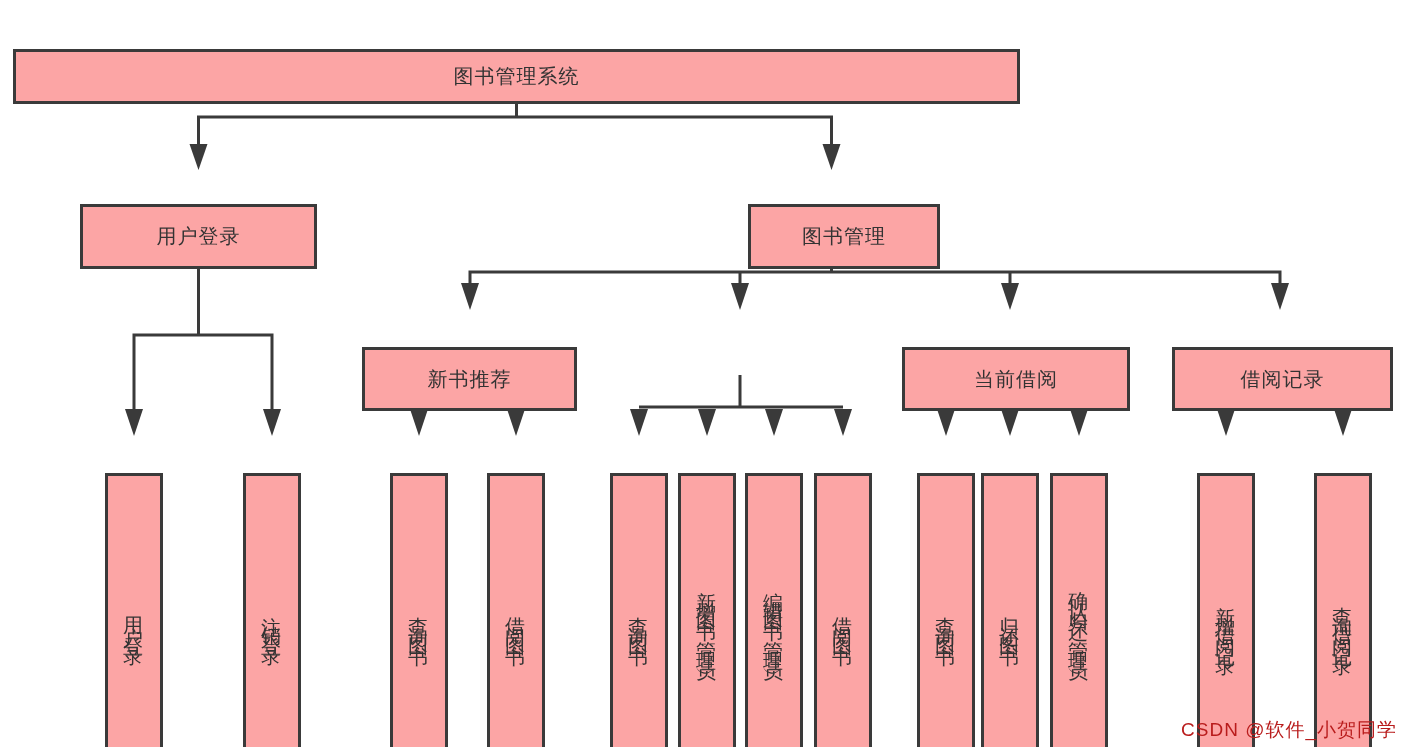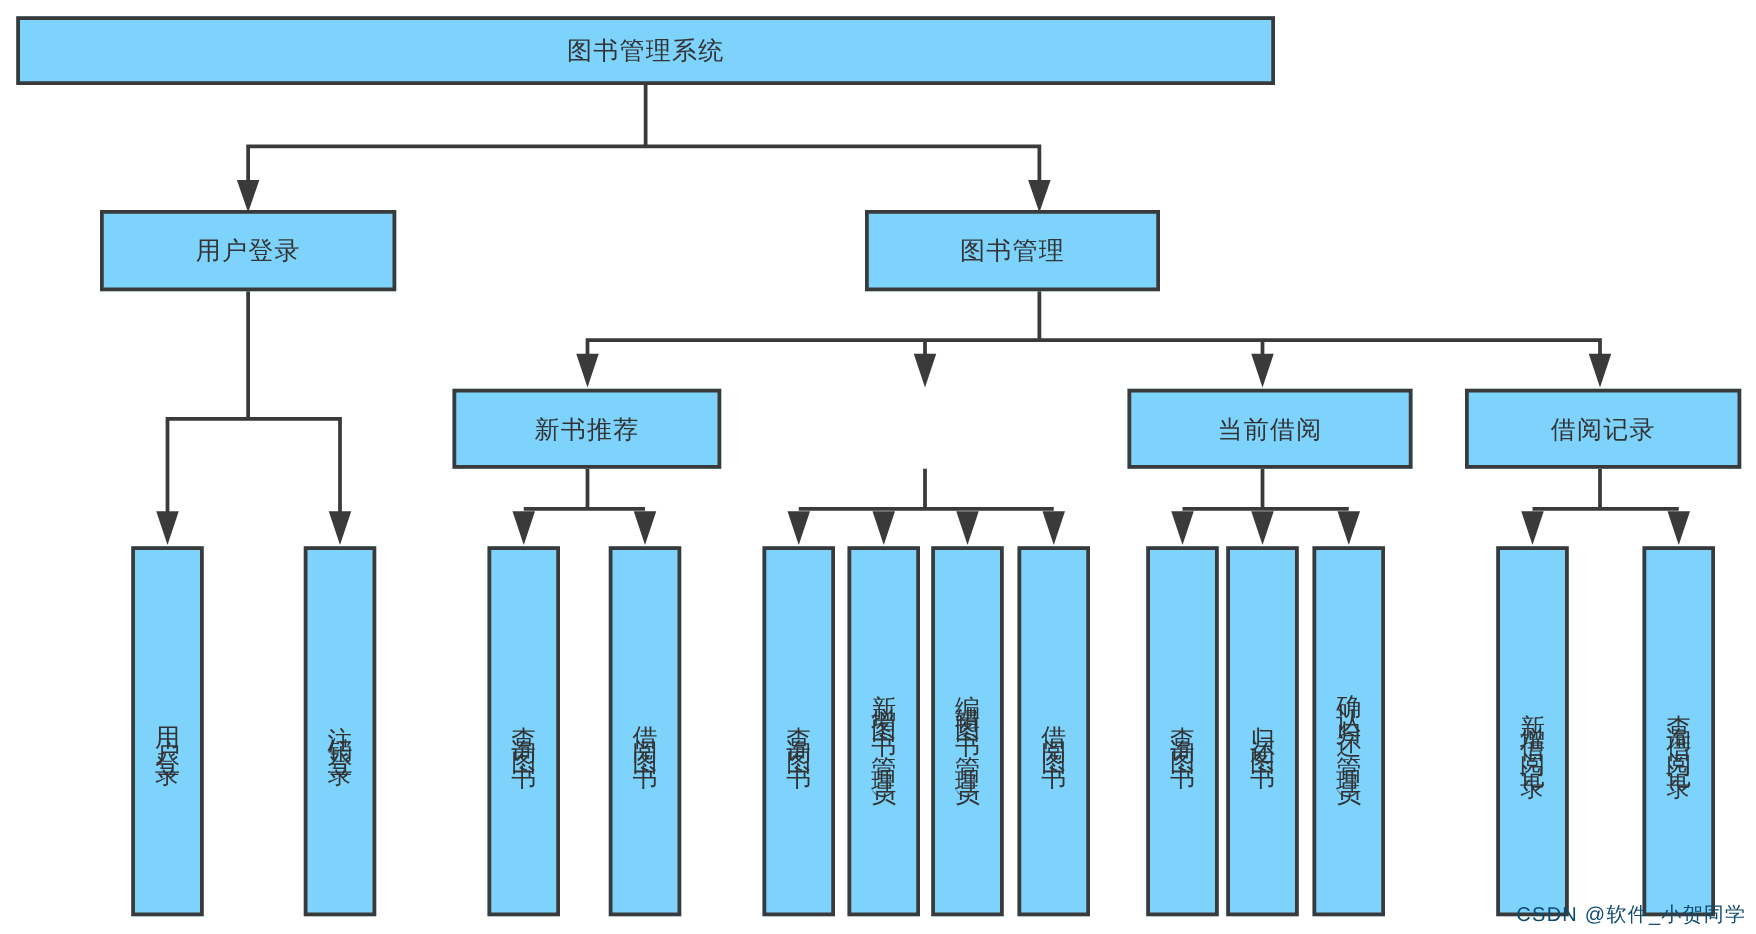--- a/index.html
+++ b/index.html
@@ -8,42 +8,42 @@
     position:relative;
     width:1405px;height:747px;
     background:#ffffff;
     font-family:"Liberation Sans","DejaVu Sans",sans-serif;
     overflow:hidden;
   }
   .wires{position:absolute;left:0;top:0;width:1405px;height:747px;}
   .box{
     position:absolute;
     box-sizing:border-box;
-    background:#7dd3fc;
+    background:#fca5a5;
     border:3px solid #3a3a3a;
-    display:flex;align-items:center;justify-content:center;
+    display:flex;align-items:center;justify-content:center;margin-top:36px;
   }
   .lbl{
     color:#333333;
     font-size:20px;
     letter-spacing:1px;
     white-space:nowrap;
   }
   
   .v .lbl{
     writing-mode:vertical-rl;
     text-orientation:mixed;
     letter-spacing:10px;
     white-space:normal;
   }
   .watermark{
     position:absolute;
     right:8px;bottom:4px;
-    font-size:16px;
-    color:#0c4a6e;
+    font-size:19px;
+    color:#b91c1c;
     letter-spacing:1px;
   }
 </style>
 </head>
 <body>
 
 <div class="canvas">
 
   <svg class="wires" viewBox="0 0 1405 747" xmlns="http://www.w3.org/2000/svg" aria-hidden="true">
     <path fill="none" stroke="#3a3a3a" stroke-width="3" d="
@@ -87,21 +87,21 @@
     <polygon fill="#3a3a3a" points="1334,409 1352,409 1343,436"></polygon>
   </svg>
 
   <div class="box h" style="left:13px;top:13px;width:1007px;height:55px">
     <span class="lbl">图书管理系统</span>
   </div>
 
   <div class="box h" style="left:80px;top:168px;width:237px;height:65px">
     <span class="lbl">用户登录</span>
   </div>
-  <div class="box h" style="left:692px;top:168px;width:236px;height:65px">
+  <div class="box h" style="left:748px;top:168px;width:192px;height:65px">
     <span class="lbl">图书管理</span>
   </div>
 
   <div class="box h" style="left:362px;top:311px;width:215px;height:64px">
     <span class="lbl">新书推荐</span>
   </div>
   <div class="box h" style="left:902px;top:311px;width:228px;height:64px">
     <span class="lbl">当前借阅</span>
   </div>
   <div class="box h" style="left:1172px;top:311px;width:221px;height:64px">

